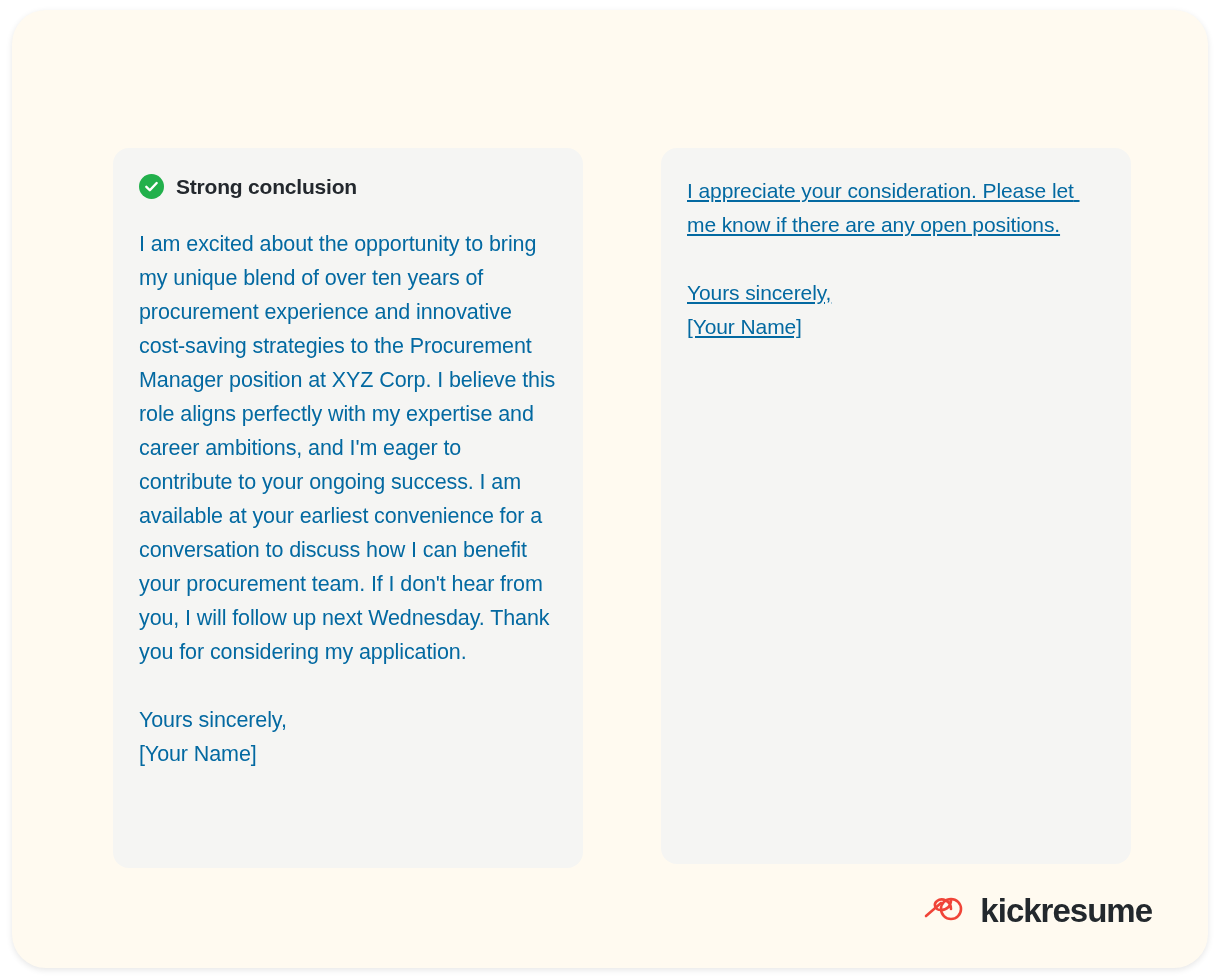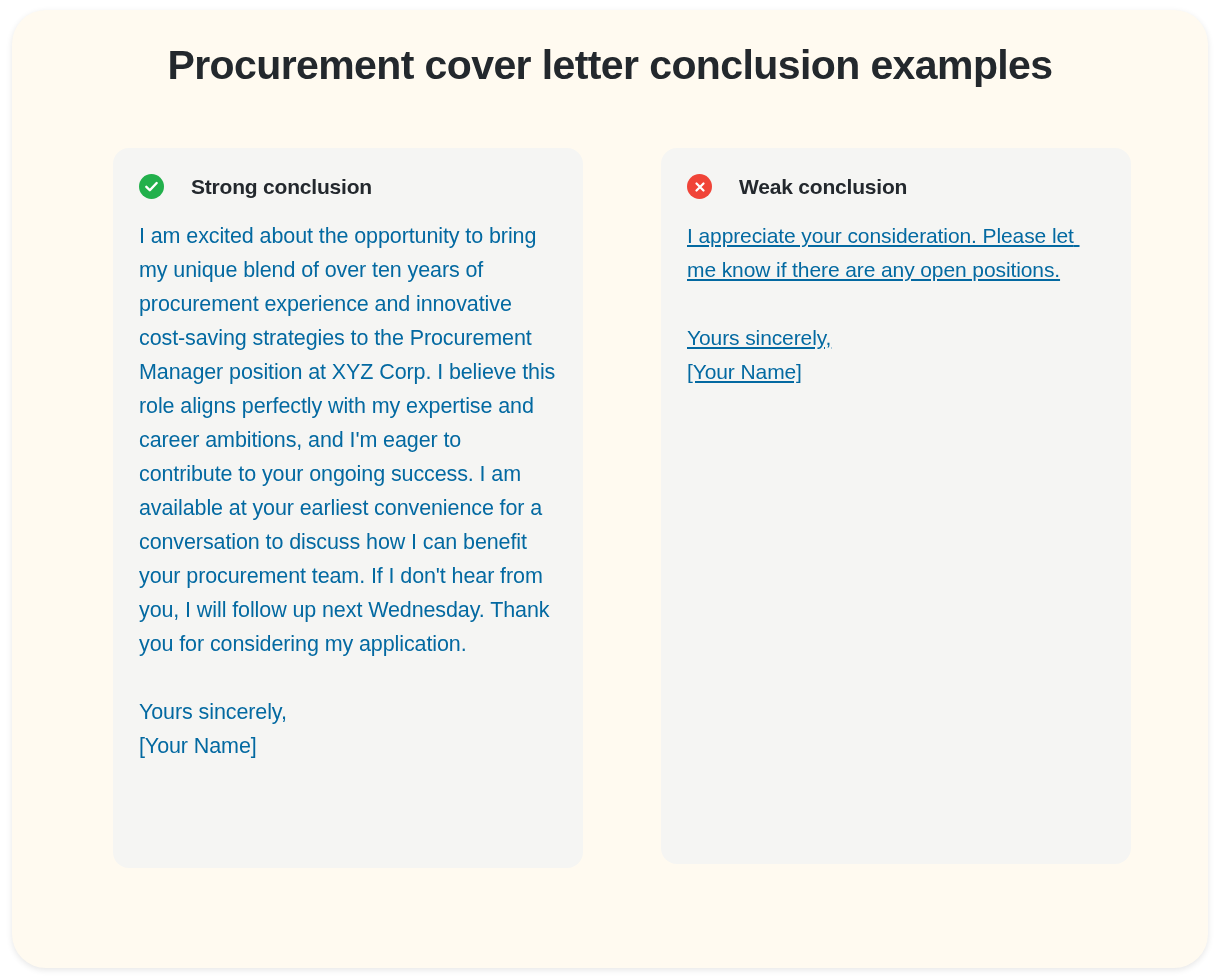--- a/index.html
+++ b/index.html
@@ -49,22 +49,22 @@
     border-radius: 16px;
     box-sizing: border-box;
     padding: 26px 26px 26px 26px;
     width: 470px;
   }
   .card-strong { height: 720px; }
   .card-weak { height: 716px; }
   .card-head {
     display: flex;
     align-items: center;
-    gap: 27px;
-    margin-bottom: 20px;
+    gap: 12px;
+    margin-bottom: 28px;
   }
   .badge {
     width: 25px;
     height: 25px;
     border-radius: 50%;
     display: inline-flex;
     align-items: center;
     justify-content: center;
     flex: 0 0 auto;
   }
@@ -99,50 +99,51 @@
     font-weight: bold;
     color: #23282d;
     letter-spacing: -1px;
   }
 </style>
 </head>
 <body>
 
 <div class="page">
 
-  <div class="title">Procurement cover letter conclusion examples</div>
 
   <div class="cards">
 
     <div class="card card-strong">
       <div class="card-head">
         <span class="badge badge-ok">
           <svg width="15" height="15" viewBox="0 0 16 16" aria-hidden="true">
             <path d="M2.5 8.4 L6.2 12 L13.5 4.3" fill="none" stroke="#ffffff" stroke-width="2.6" stroke-linecap="round" stroke-linejoin="round"></path>
           </svg>
         </span>
         <span class="card-title">Strong conclusion</span>
       </div>
       <div class="card-body">I am excited about the opportunity to bring my unique blend of over ten years of procurement experience and innovative cost-saving strategies to the Procurement Manager position at XYZ Corp. I believe this role aligns perfectly with my expertise and career ambitions, and I'm eager to contribute to your ongoing success. I am available at your earliest convenience for a conversation to discuss how I can benefit your procurement team. If I don't hear from you, I will follow up next Wednesday. Thank you for considering my application.
 
 Yours sincerely,
 [Your Name]</div>
     </div>
 
     <div class="card card-weak">
-      <div class="card-head">
-        <span class="badge badge-bad">
-          <svg width="14" height="14" viewBox="0 0 16 16" aria-hidden="true">
-            <path d="M4 4 L12 12 M12 4 L4 12" fill="none" stroke="#ffffff" stroke-width="2.6" stroke-linecap="round"></path>
-          </svg>
-        </span>
-        <span class="card-title">Weak conclusion</span>
-      </div>
       <div class="card-body">I appreciate your consideration. Please let me know if there are any open positions.
 
 Yours sincerely,
 [Your Name]</div>
     </div>
 
   </div>
 
+  <div class="logo">
+    <span class="logo-mark">
+      <svg width="44" height="34" viewBox="0 0 44 34" aria-hidden="true">
+        <circle cx="27" cy="17" r="10" fill="none" stroke="#f04438" stroke-width="2.6"></circle>
+        <path d="M27 17 C27 9, 18 5, 13 9 C9 12, 11 18, 17 18 C23 18, 27 14, 27 8" fill="none" stroke="#f04438" stroke-width="2.6" stroke-linecap="round"></path>
+        <path d="M2 24 L17 11" fill="none" stroke="#f04438" stroke-width="2.6" stroke-linecap="round"></path>
+      </svg>
+    </span>
+    <span class="logo-text">kickresume</span>
+  </div>
 
 </div>
 
 </body></html>

